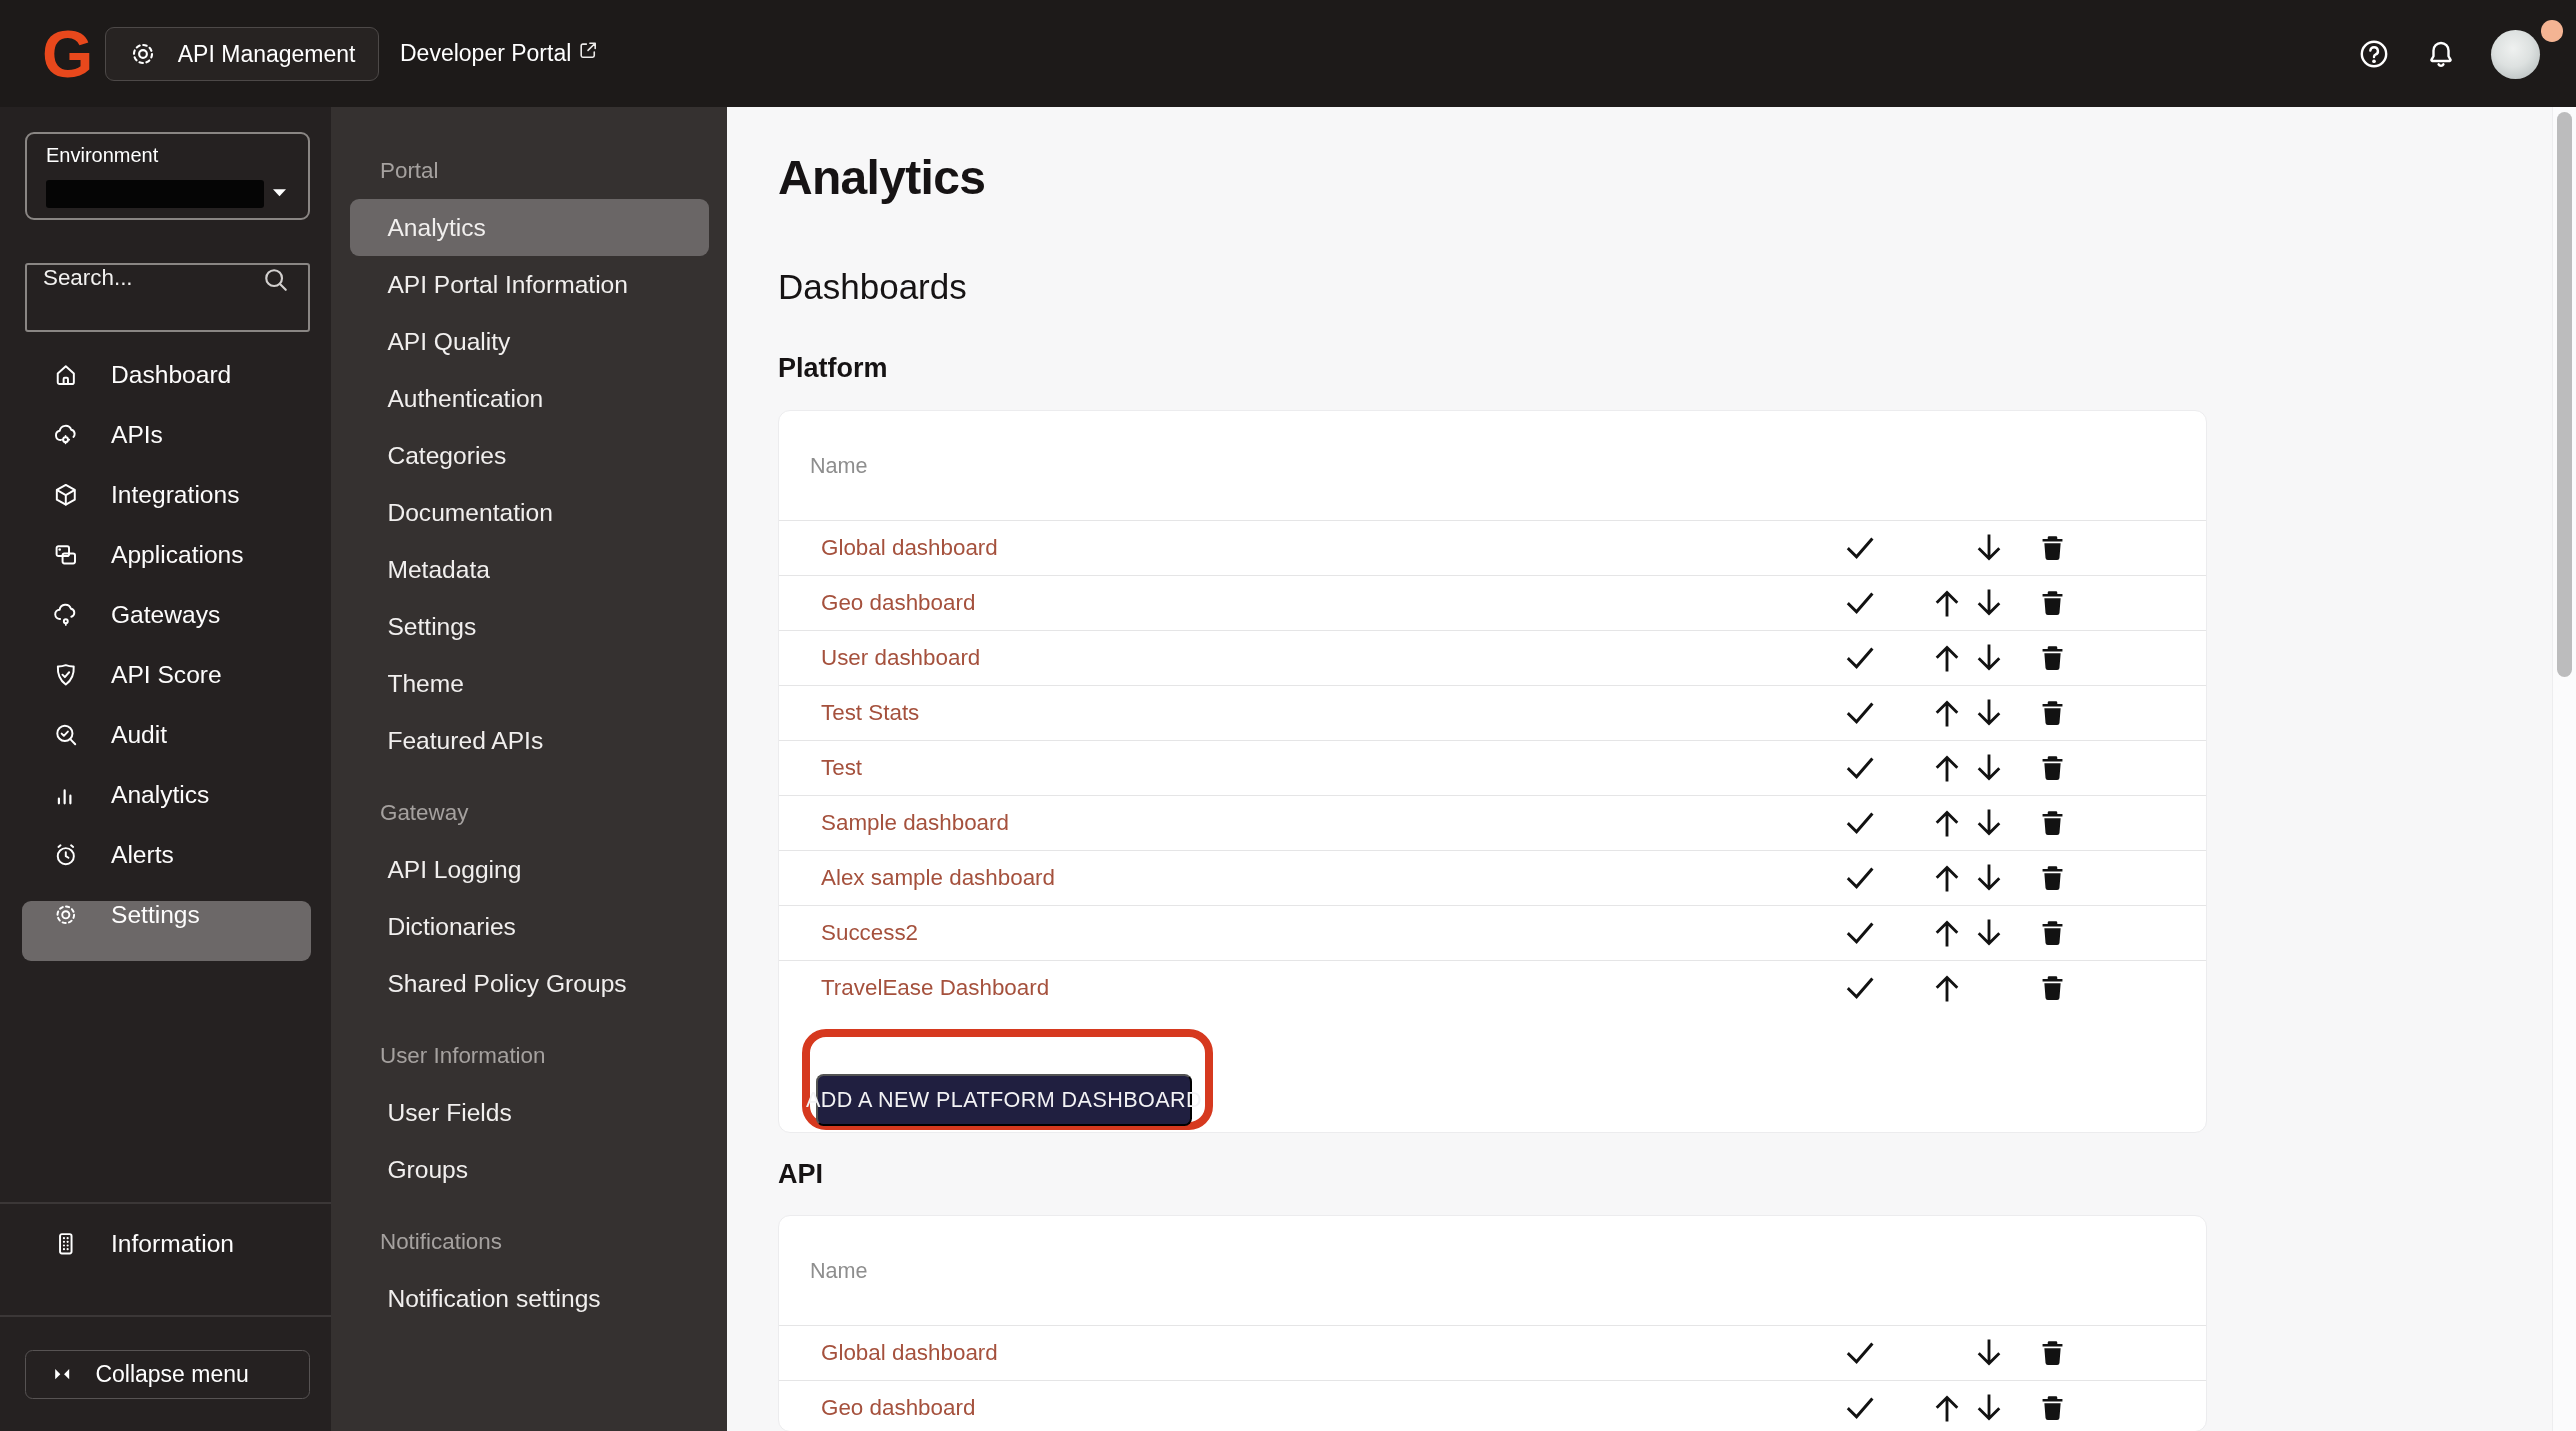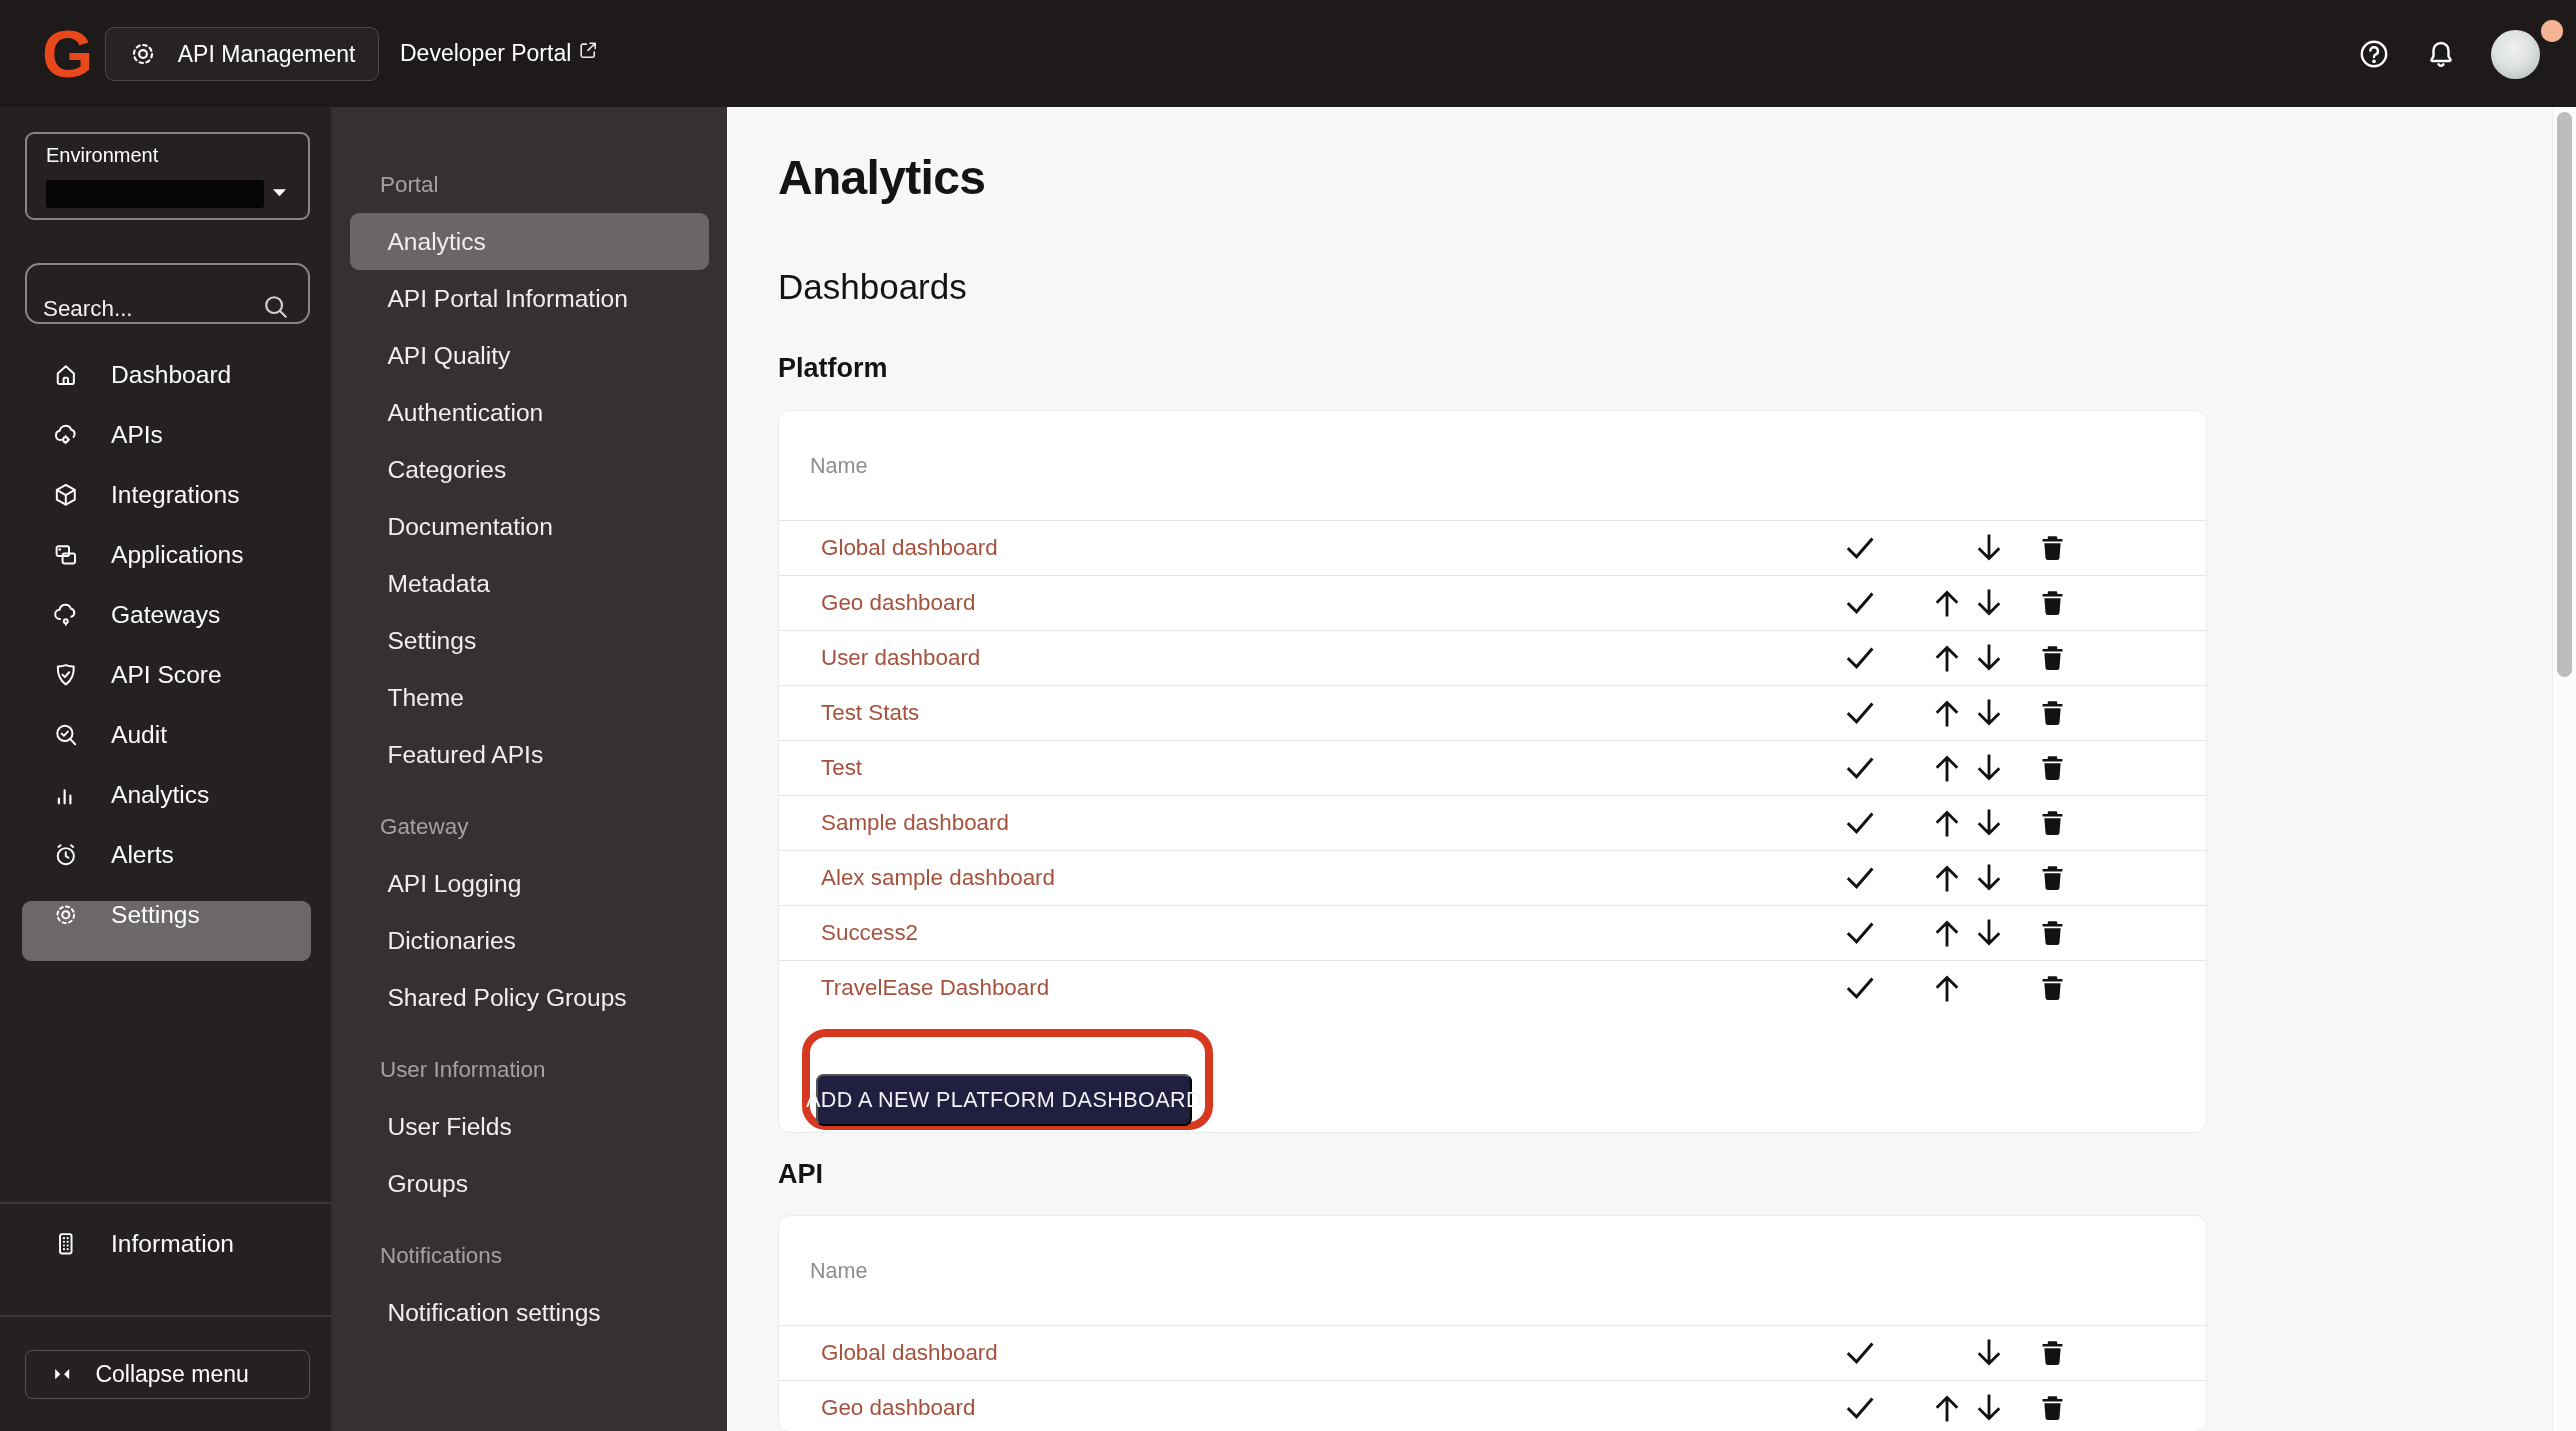--- a/index.html
+++ b/index.html
@@ -21,35 +21,35 @@
   .avatar-wrap{position:relative;width:72px;height:107px}
   .avatar{position:absolute;left:0;top:30px;width:49px;height:49px;border-radius:50%;background:radial-gradient(circle at 45% 38%,#eff1f0 0%,#dde1e0 45%,#c3c9c9 75%,#8f9799 100%);cursor:pointer}
   .avatar-dot{position:absolute;right:0;top:20px;width:21.6px;height:21.6px;border-radius:50%;background:var(--c-avatar_badge,#f4b493)}
 
   
   .sidebar{position:absolute;top:107px;left:0;width:331px;height:1325px;background:#252121;color:#fff}
   .env-box{position:absolute;left:24.6px;top:25px;width:285px;height:88px;border:2.2px solid #8a8684;border-radius:9px;padding:10.4px 19.4px;cursor:pointer}
   .env-label{font-size:20px;color:#fff}
   .env-value{position:absolute;left:19.4px;top:46px;width:218px;height:28px;background:#050505;border-radius:3px}
   .env-caret{position:absolute;right:15px;top:45px;width:27px;height:27px;color:#fff}
-  .search-box{position:absolute;left:24.6px;top:156px;width:285px;height:61px;border:2.2px solid #8a8684;border-radius:14px;display:flex;align-items:flex-end;padding:0 16.4px}
+  .search-box{position:absolute;left:24.6px;top:156px;width:285px;height:69px;border:2.2px solid #8a8684;border-radius:3px;display:flex;align-items:flex-start;padding:0 16.4px}
   .search-input{flex:1;min-width:0;background:transparent;border:none;outline:none;color:#fff;font-size:22.4px;font-family:inherit}
   .search-input::placeholder{color:#f2f1f0;opacity:1}
   .search-box .icon{width:30px;height:30px;color:#d3d0cf;flex:none}
   .nav{position:absolute;top:254px;left:22.4px;width:289px}
   .nav-item{height:60px;display:flex;align-items:flex-start;padding-left:30px;gap:31px;font-size:24.6px;border-radius:9px;cursor:pointer;color:#fdfcfc}
   .nav-item .icon{width:27.6px;height:27.6px;flex:none;color:#fff}
   .nav-item.selected{background:#6c6868}
   .sb-div{position:absolute;left:0;width:331px;height:1.5px;background:#3b3737}
   .org-wrap{position:absolute;top:1123px;left:22.4px;width:289px}
   .collapse-btn{position:absolute;left:24.6px;top:1243px;width:285px;height:49px;border:1.5px solid #575353;border-radius:7.5px;display:flex;align-items:center;gap:22.4px;padding-left:25px;font-size:23px;color:#fff;background:transparent;cursor:pointer}
   .collapse-btn .icon{width:22.4px;height:22.4px;color:#fff}
 
   
-  .subnav{position:absolute;top:107px;left:331px;width:397px;height:1325px;background:#353130;padding-top:49px;color:#f1efee;overflow:hidden}
+  .subnav{position:absolute;top:107px;left:331px;width:397px;height:1325px;background:#353130;padding-top:35px;color:#f1efee;overflow:hidden}
   .sec-header{height:57px;display:flex;align-items:center;padding-left:49px;font-size:22.4px;color:#a5a19f}
   .sec-header.gap{margin-top:15px}
   .subnav-item{height:57px;display:flex;align-items:center;padding-left:37px;font-size:24.6px;margin:0 19.4px;border-radius:9px;cursor:pointer}
   .subnav-item.selected{background:#6a6666}
 
   
   .main{position:absolute;top:107px;left:727px;width:1825px;height:1325px;background:#f7f7f8}
   .page-title{position:absolute;left:51px;top:43px;font-size:48px;font-weight:700;color:#161314;letter-spacing:-0.7px}
   .section-title{position:absolute;left:51px;top:160px;font-size:35px;font-weight:400;color:#161314}
   .group-heading{position:absolute;font-size:27px;font-weight:700;color:#161314}

